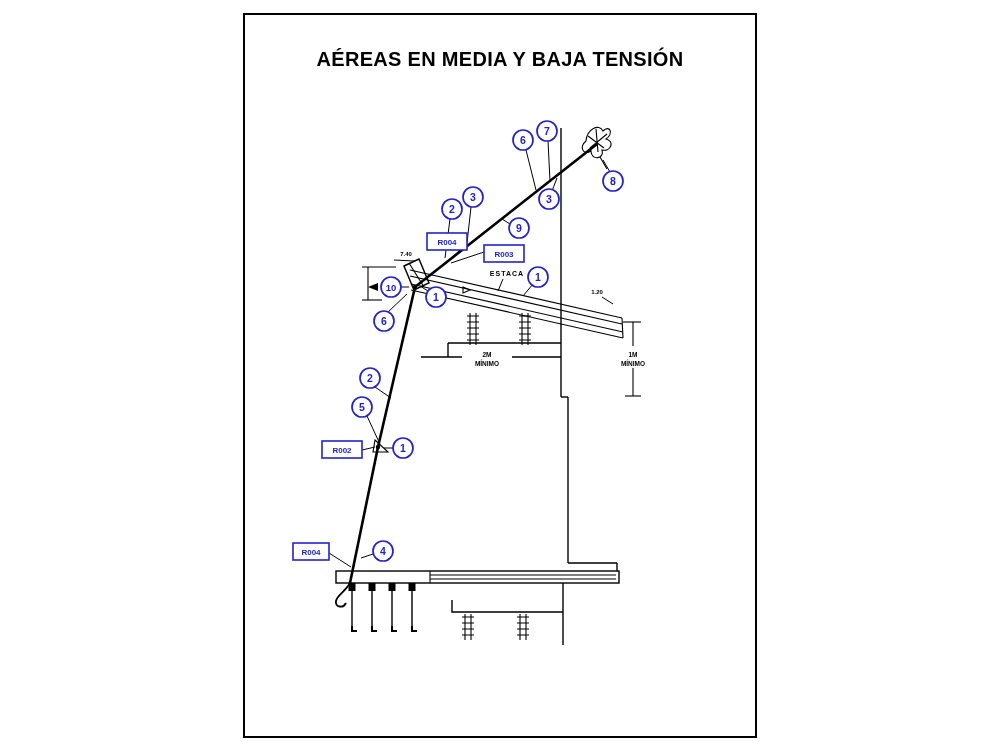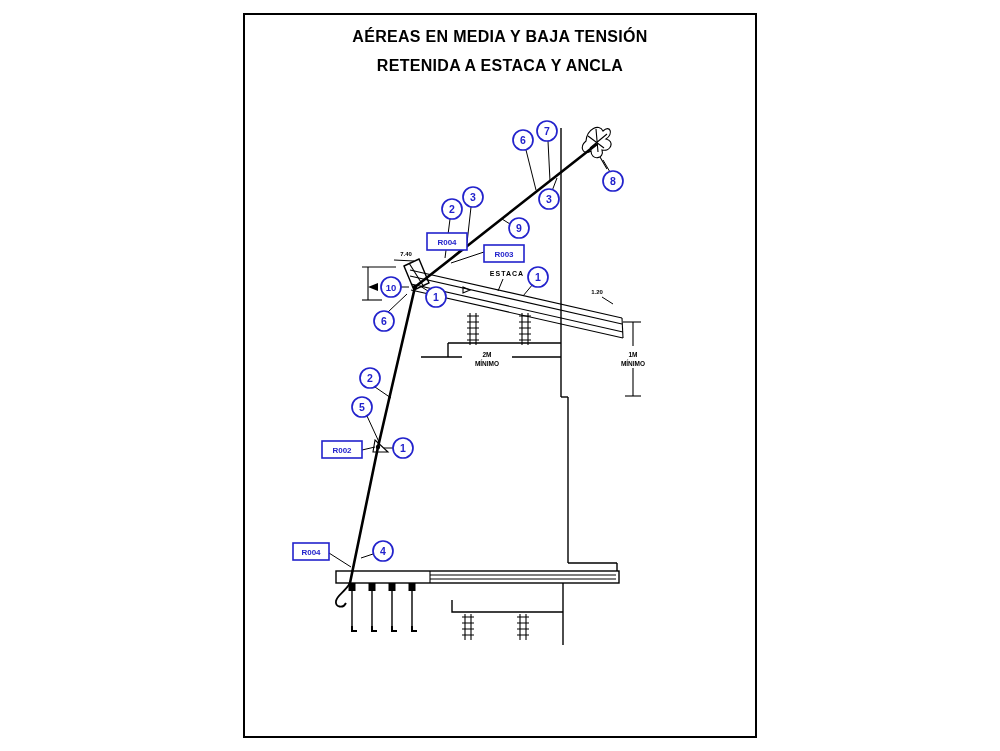--- a/index.html
+++ b/index.html
@@ -1,41 +1,40 @@
 <!DOCTYPE html>
 <html><head>
 <meta charset="utf-8">
 <style>
   html,body{margin:0;padding:0;background:#ffffff;}
   .canvas{position:relative;width:1000px;height:751px;background:#ffffff;overflow:hidden;
           font-family:"Liberation Sans",sans-serif;}
   .sheet{position:absolute;left:243px;top:13px;width:510px;height:721px;
          border:2px solid #000;background:#fff;}
-  .title-block{position:absolute;left:243px;top:22px;width:514px;text-align:center;
-               color:#000;font-weight:bold;font-size:16px;line-height:29px;letter-spacing:.3px;}
+  .title-block{position:absolute;left:243px;top:45px;width:514px;text-align:center;
+               color:#000;font-weight:bold;font-size:20px;line-height:29px;letter-spacing:.3px;}
   svg{position:absolute;left:0;top:0;}
   .ln{stroke:#000;fill:none;}
   .cable{stroke:#000;stroke-width:2.6;fill:none;}
   .thin{stroke:#000;stroke-width:1.1;fill:none;}
   .med{stroke:#000;stroke-width:1.4;fill:none;}
   .leader{stroke:#000;stroke-width:1;fill:none;}
   .co-circle{fill:#fff;}
   .co-num{font-weight:bold;text-anchor:middle;font-family:"Liberation Sans",sans-serif;}
   .refbox{fill:#fff;}
   .reftxt{font-weight:bold;text-anchor:middle;font-size:8px;font-family:"Liberation Sans",sans-serif;}
   .t-black{fill:#000;font-weight:bold;text-anchor:middle;font-family:"Liberation Sans",sans-serif;}
 </style>
 </head>
 <body>
 
 <div class="canvas">
   <div class="sheet"></div>
   <div class="title-block">
     <div>AÉREAS EN MEDIA Y BAJA TENSIÓN</div>
-    <div>RETENIDA A ESTACA Y ANCLA</div>
   </div>
 
   <svg width="1000" height="751" viewBox="0 0 1000 751">
 
     <g>
       <line class="med" x1="561" y1="128" x2="561" y2="397"></line>
       <line class="med" x1="561" y1="397" x2="568" y2="397"></line>
       <line class="med" x1="568" y1="397" x2="568" y2="563"></line>
       <line class="med" x1="568" y1="563" x2="617" y2="563"></line>
       <line class="med" x1="617" y1="563" x2="617" y2="571"></line>

